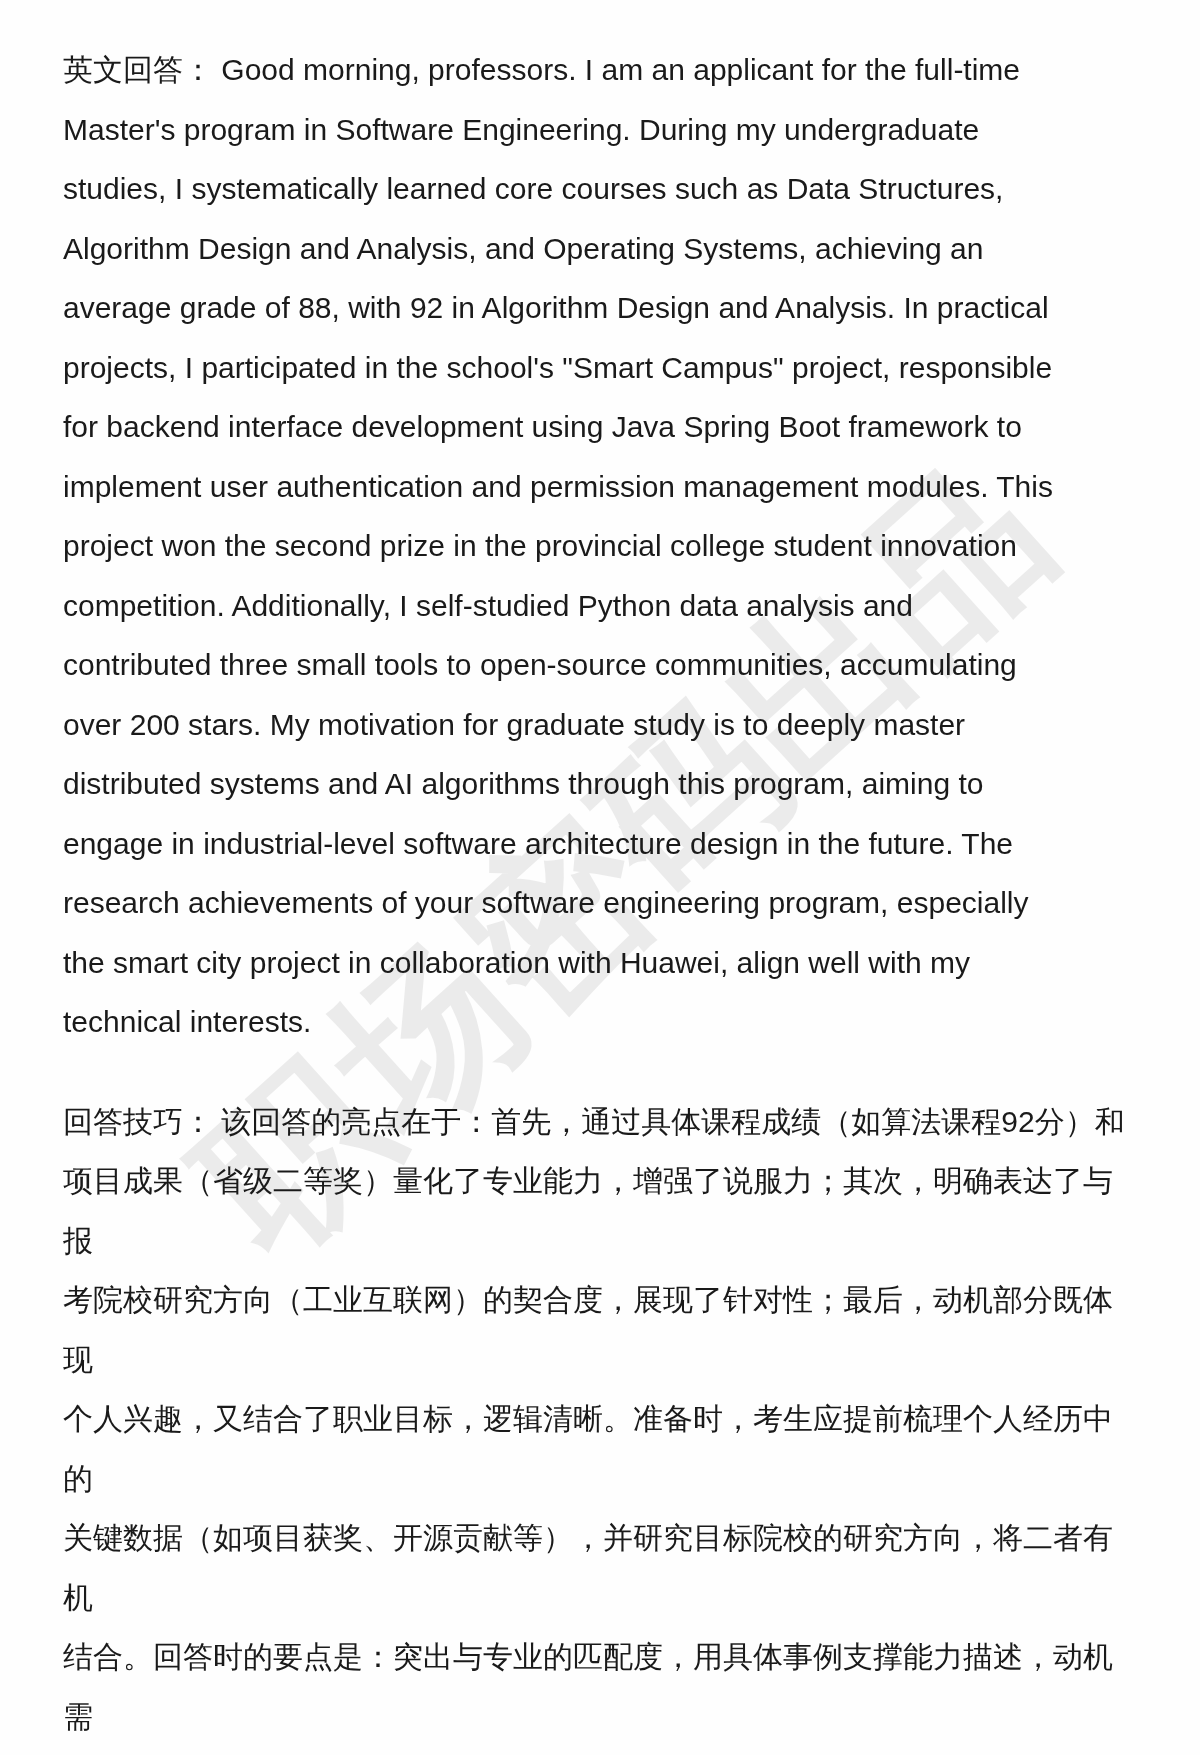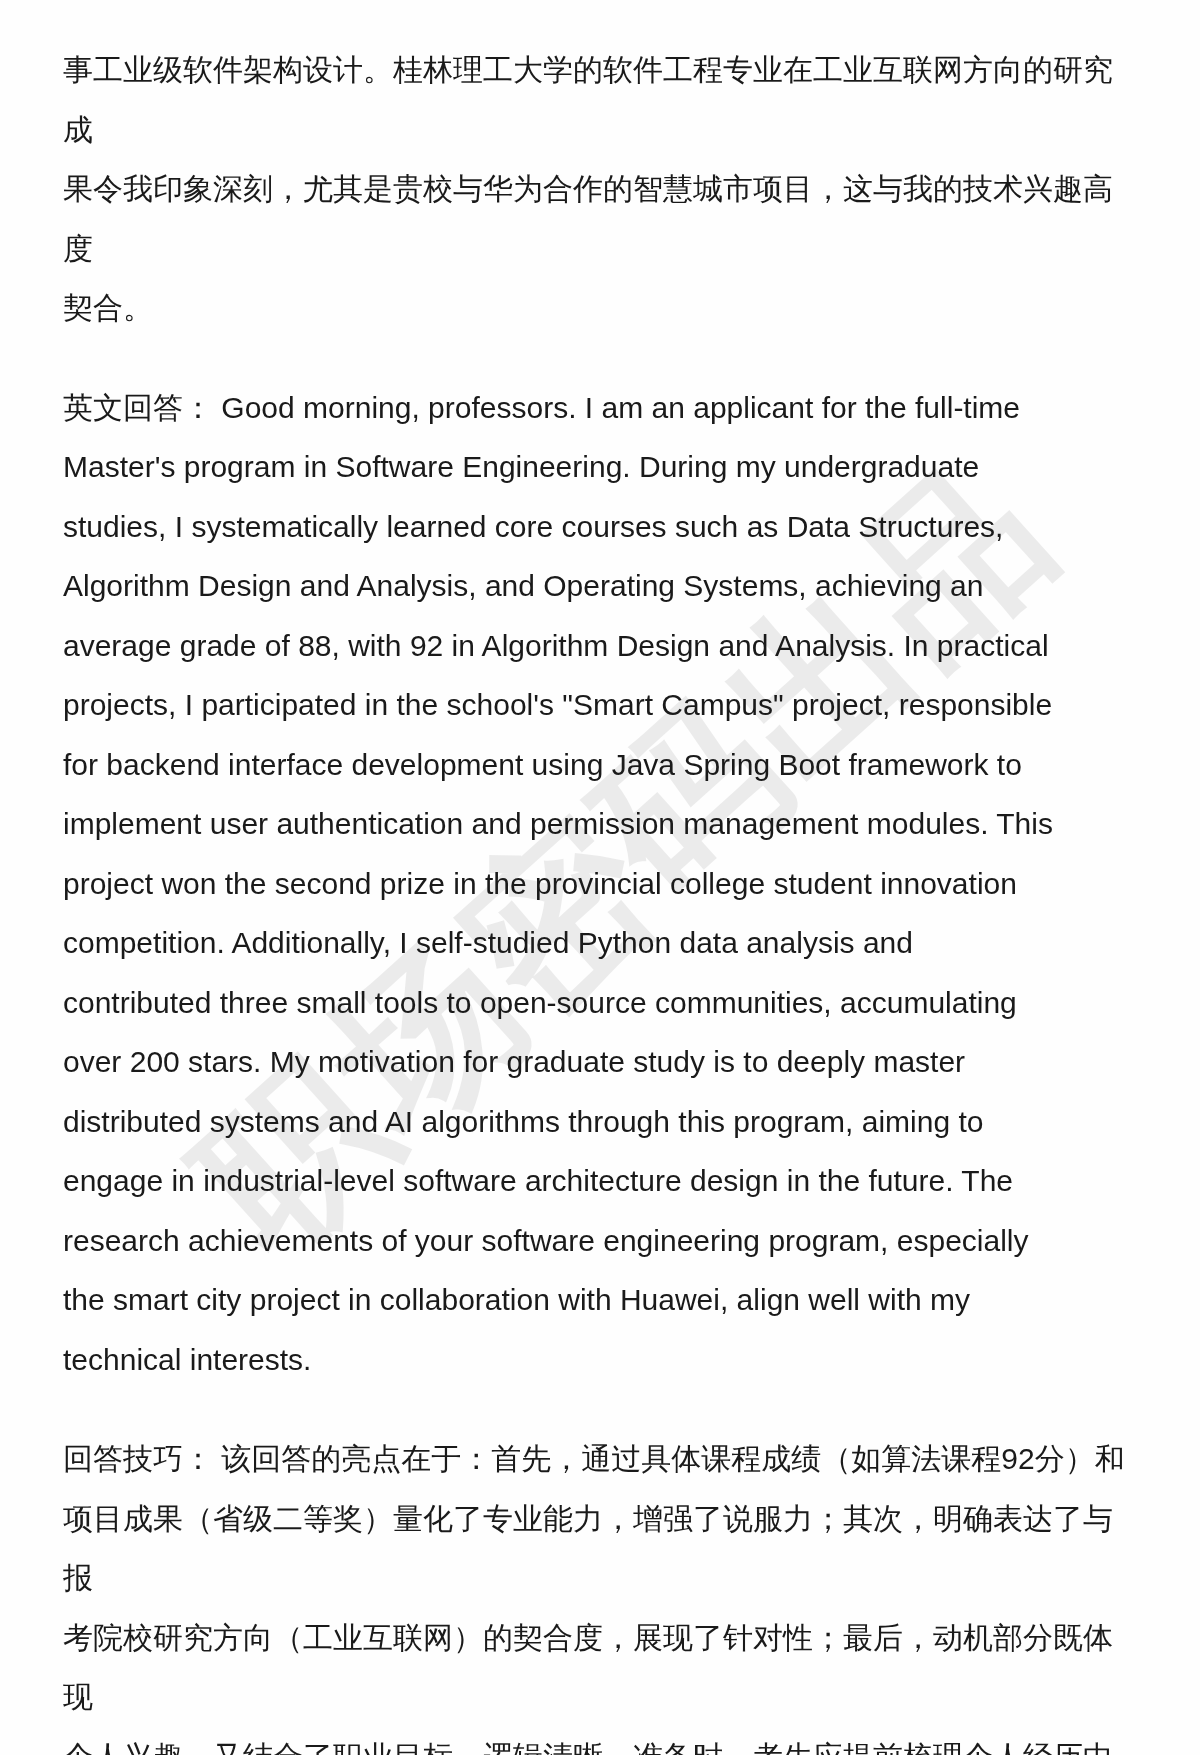--- a/index.html
+++ b/index.html
@@ -53,23 +53,20 @@
 </style>
 </head>
 <body>
 
 <div class="page">
 
   <div class="watermark">职场密码出品</div>
 
   <div class="content">
 
-    <p class="para zh">事工业级软件架构设计。桂林理工大学的软件工程专业在工业互联网方向的研究成
-果令我印象深刻，尤其是贵校与华为合作的智慧城市项目，这与我的技术兴趣高度
-契合。</p>
 
     <p class="para en">英文回答： Good morning, professors. I am an applicant for the full-time
 Master's program in Software Engineering. During my undergraduate
 studies, I systematically learned core courses such as Data Structures,
 Algorithm Design and Analysis, and Operating Systems, achieving an
 average grade of 88, with 92 in Algorithm Design and Analysis. In practical
 projects, I participated in the school's "Smart Campus" project, responsible
 for backend interface development using Java Spring Boot framework to
 implement user authentication and permission management modules. This
 project won the second prize in the provincial college student innovation

